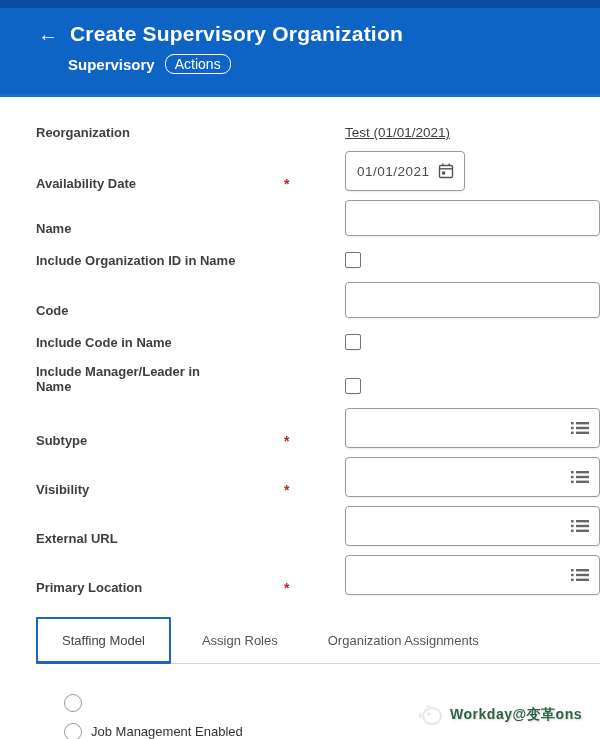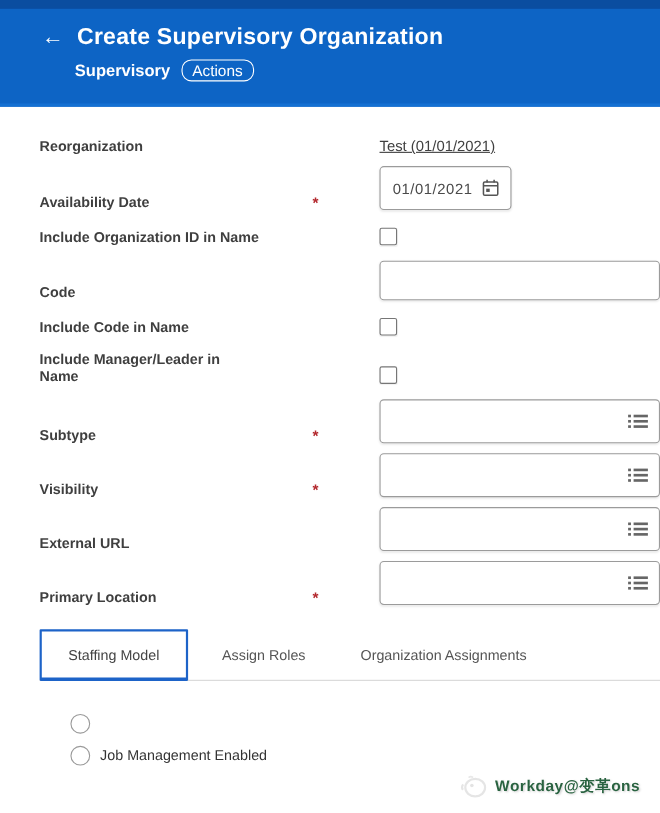--- a/index.html
+++ b/index.html
@@ -205,20 +205,25 @@
           <rect x="2.5" y="3.5" width="13" height="12" rx="1.2" stroke="#555" stroke-width="1.4"></rect>
           <line x1="2.5" y1="6.8" x2="15.5" y2="6.8" stroke="#555" stroke-width="1.4"></line>
           <line x1="5.8" y1="1.5" x2="5.8" y2="4" stroke="#555" stroke-width="1.4"></line>
           <line x1="12.2" y1="1.5" x2="12.2" y2="4" stroke="#555" stroke-width="1.4"></line>
           <rect x="5" y="9.5" width="3.2" height="3" fill="#555"></rect>
         </svg>
       </span>
     </div>
   </div>
 
+  <div class="row">
+    <span class="f-label">Name</span>
+    <span class="req"></span>
+    <input class="text-input" type="text" value="" style="">
+  </div>
 
   <div class="row row-check">
     <span class="f-label">Include Organization ID in Name</span>
     <span class="req"></span>
     <span class="checkbox"></span>
   </div>
 
   <div class="row">
     <span class="f-label">Code</span>
     <span class="req"></span>

